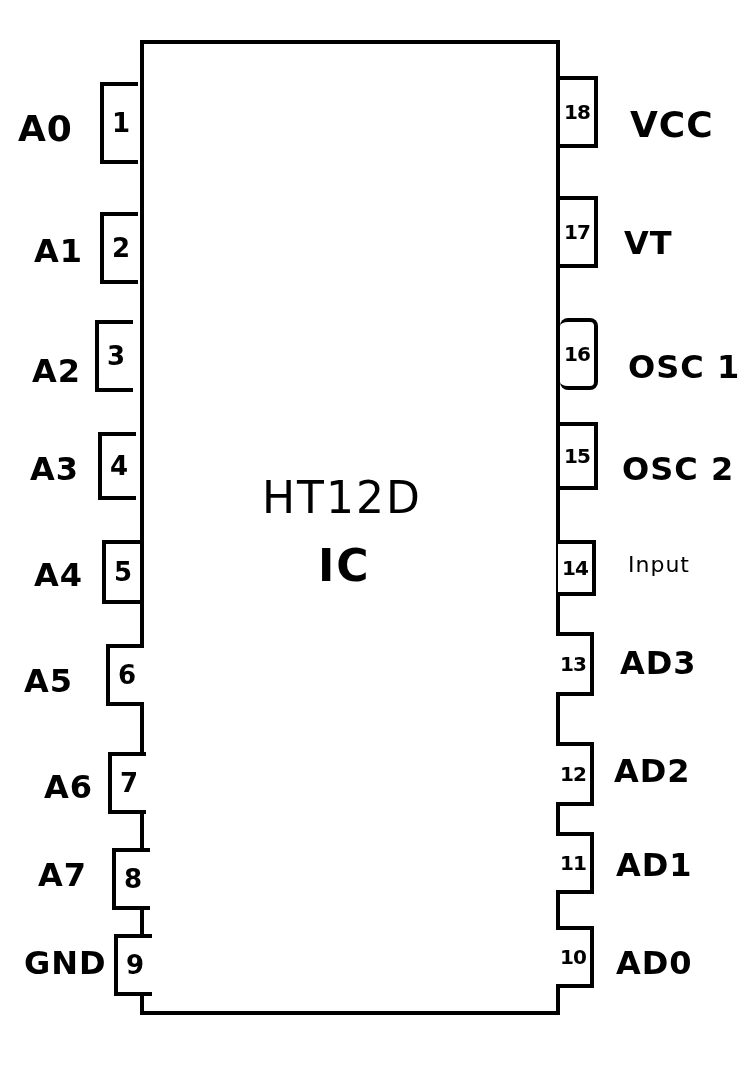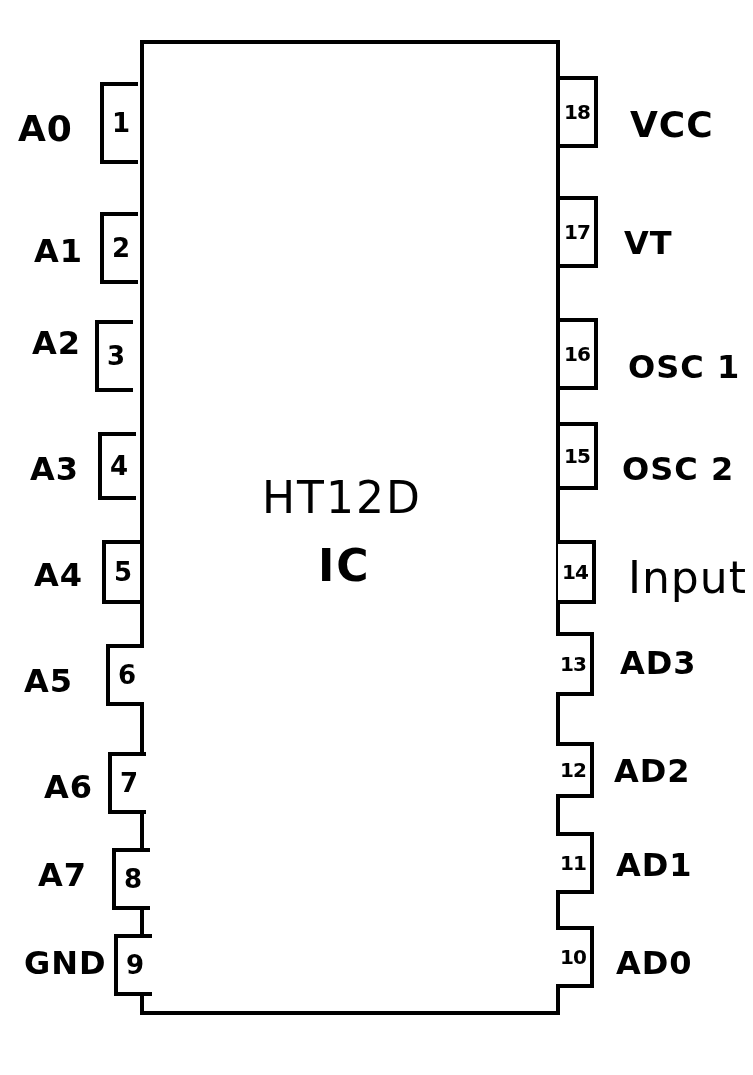--- a/index.html
+++ b/index.html
@@ -33,21 +33,21 @@
 <div class="lbl" style="left:18px;top:108px;font-size:36px;">A0</div>
 
 <div class="pin left" style="left:100px;top:212px;height:72px;">
     <span class="num">2</span>
   </div>
 <div class="lbl" style="left:34px;top:232px;">A1</div>
 
 <div class="pin left" style="left:95px;top:320px;height:72px;">
     <span class="num">3</span>
   </div>
-<div class="lbl" style="left:32px;top:324px;text-align:center;">A2</div>
+<div class="lbl" style="left:32px;top:352px;text-align:center;">A2</div>
 
 <div class="pin left" style="left:98px;top:432px;height:68px;">
     <span class="num">4</span>
   </div>
 <div class="lbl" style="left:30px;top:450px;">A3</div>
 
 <div class="pin left" style="left:102px;top:540px;height:64px;">
     <span class="num">5</span>
   </div>
 <div class="lbl" style="left:34px;top:556px;">A4</div>
@@ -75,41 +75,41 @@
 <div class="pin right" style="left:560px;top:76px;height:72px;">
     <span class="num">18</span>
   </div>
 <div class="lbl" style="left:630px;top:104px;font-size:36px;">VCC</div>
 
 <div class="pin right" style="left:560px;top:196px;height:72px;">
     <span class="num">17</span>
   </div>
 <div class="lbl" style="left:624px;top:224px;">VT</div>
 
-<div class="pin right" style="left:560px;top:318px;height:72px;">
+<div class="pin right" style="left:560px;top:318px;height:72px;border-radius:8px;">
     <span class="num">16</span>
   </div>
 <div class="lbl" style="left:628px;top:348px;">OSC 1</div>
 
 <div class="pin right" style="left:560px;top:422px;height:68px;">
     <span class="num">15</span>
   </div>
 <div class="lbl" style="left:622px;top:450px;">OSC 2</div>
 
-<div class="pin right" style="left:558px;top:540px;height:64px;">
+<div class="pin right" style="left:558px;top:540px;height:56px;">
     <span class="num">14</span>
   </div>
-<div class="lbl" style="left:628px;top:552px;font-weight:normal;font-size:44px;">Input</div>
+<div class="lbl" style="left:628px;top:552px;font-weight:normal;font-size:22px;">Input</div>
 
 <div class="pin right" style="left:556px;top:632px;height:64px;">
     <span class="num">13</span>
   </div>
 <div class="lbl" style="left:620px;top:644px;">AD3</div>
 
-<div class="pin right" style="left:556px;top:742px;height:56px;">
+<div class="pin right" style="left:556px;top:742px;height:64px;">
     <span class="num">12</span>
   </div>
 <div class="lbl" style="left:614px;top:752px;">AD2</div>
 
 <div class="pin right" style="left:556px;top:832px;height:62px;">
     <span class="num">11</span>
   </div>
 <div class="lbl" style="left:616px;top:846px;">AD1</div>
 
 <div class="pin right" style="left:556px;top:926px;height:62px;">

